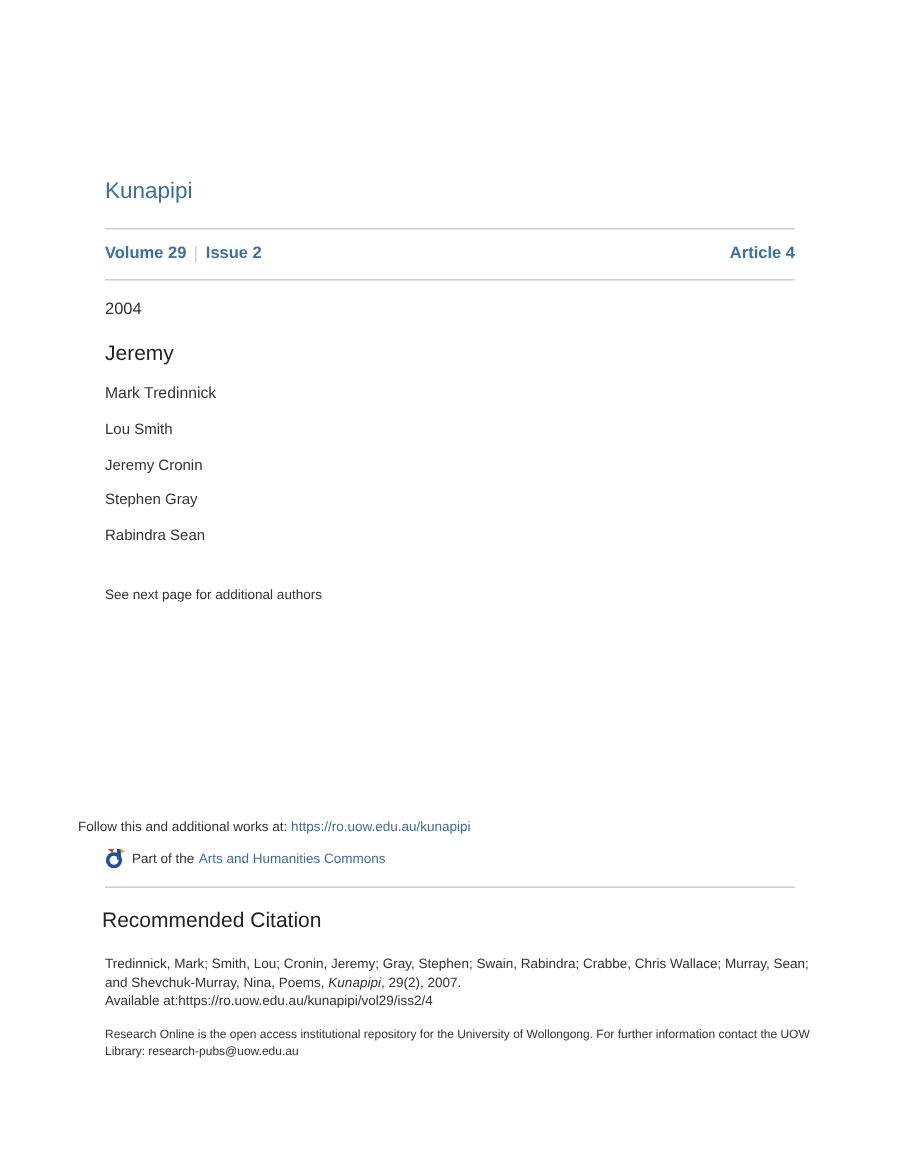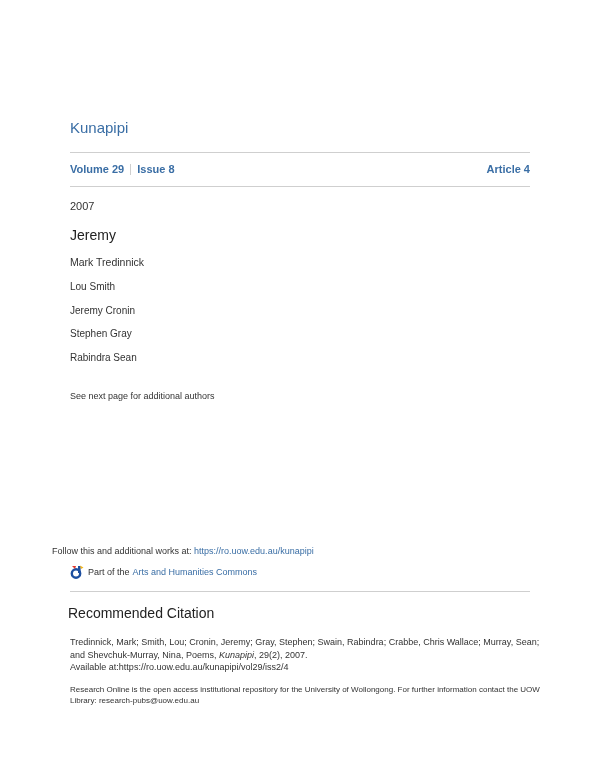--- a/index.html
+++ b/index.html
@@ -28,28 +28,28 @@
 </head>
 <body>
 
 <div class="abs journal-title">Kunapipi</div>
 
 <div class="abs rule" style="top:152px;"></div>
 
 <div class="abs vol-row">
   <span class="link">Volume 29</span>
   <span class="sep"></span>
-  <span class="link">Issue 8</span>
+  <span class="link">Issue 2</span>
   <span class="spacer"></span>
   <span class="link">Article 4</span>
 </div>
 
 <div class="abs rule" style="top:186px;"></div>
 
-<div class="abs year">2007</div>
+<div class="abs year">2004</div>
 
 <div class="abs article-title">Jeremy</div>
 
 <div class="abs author first" style="top:256px;">Mark Tredinnick</div>
 <div class="abs author" style="top:281px;">Lou Smith</div>
 <div class="abs author" style="top:305px;">Jeremy Cronin</div>
 <div class="abs author" style="top:328px;">Stephen Gray</div>
 <div class="abs author" style="top:352px;">Rabindra Sean</div>
 
 <div class="abs see-next">See next page for additional authors</div>

